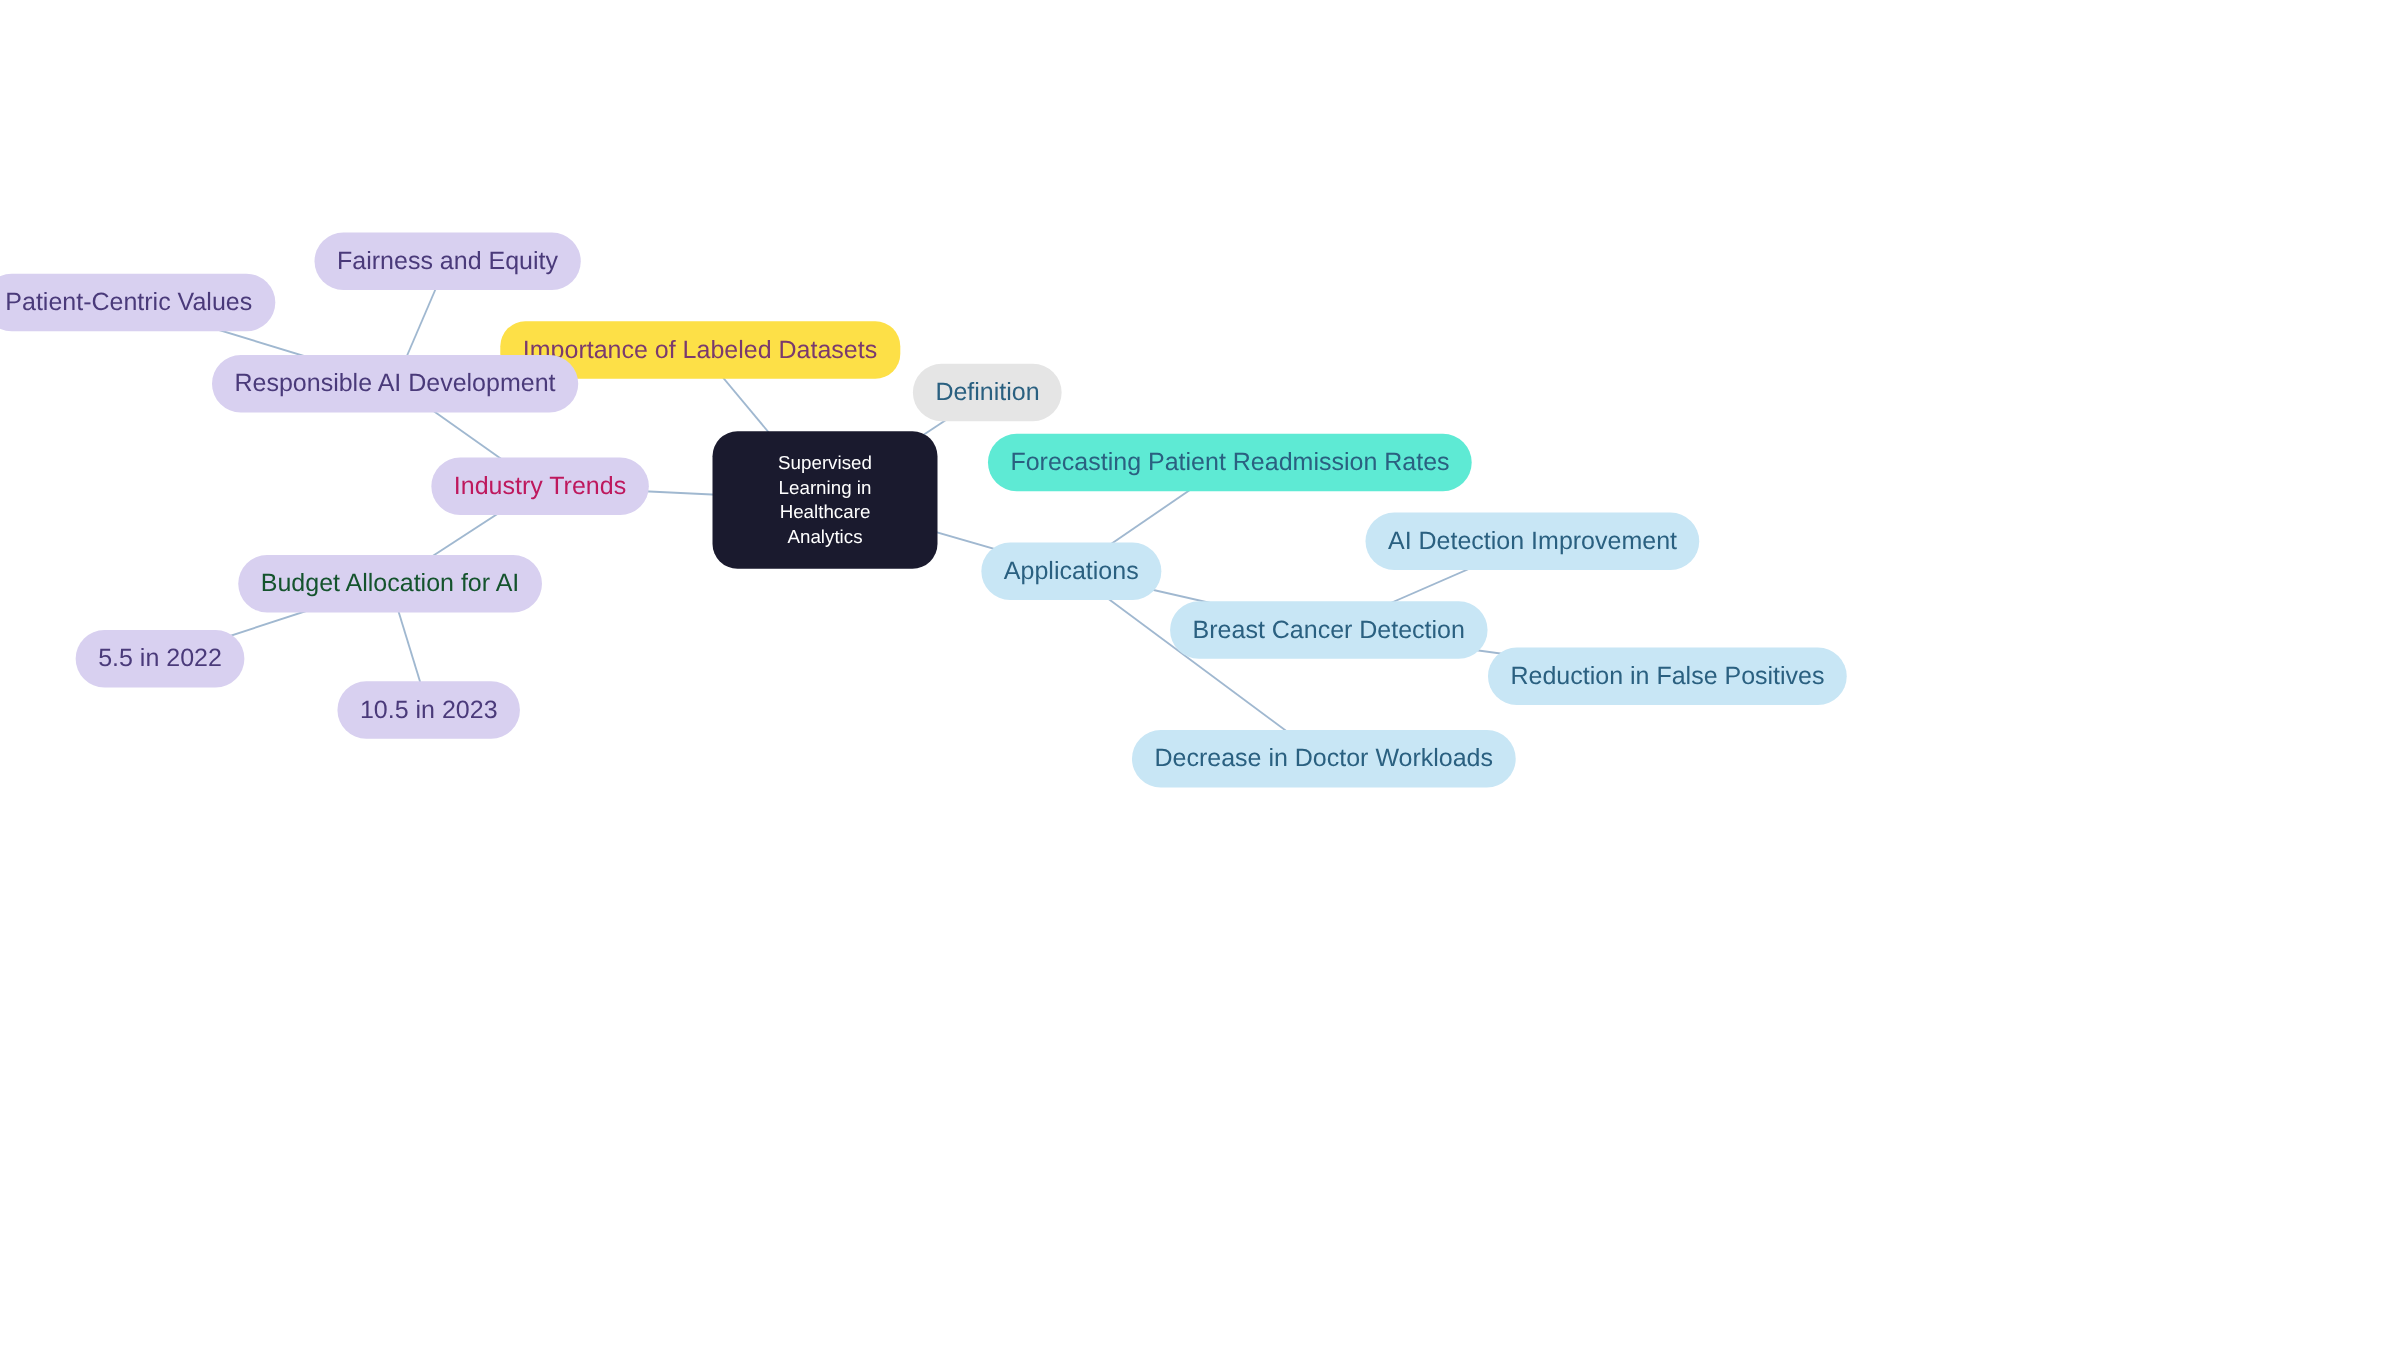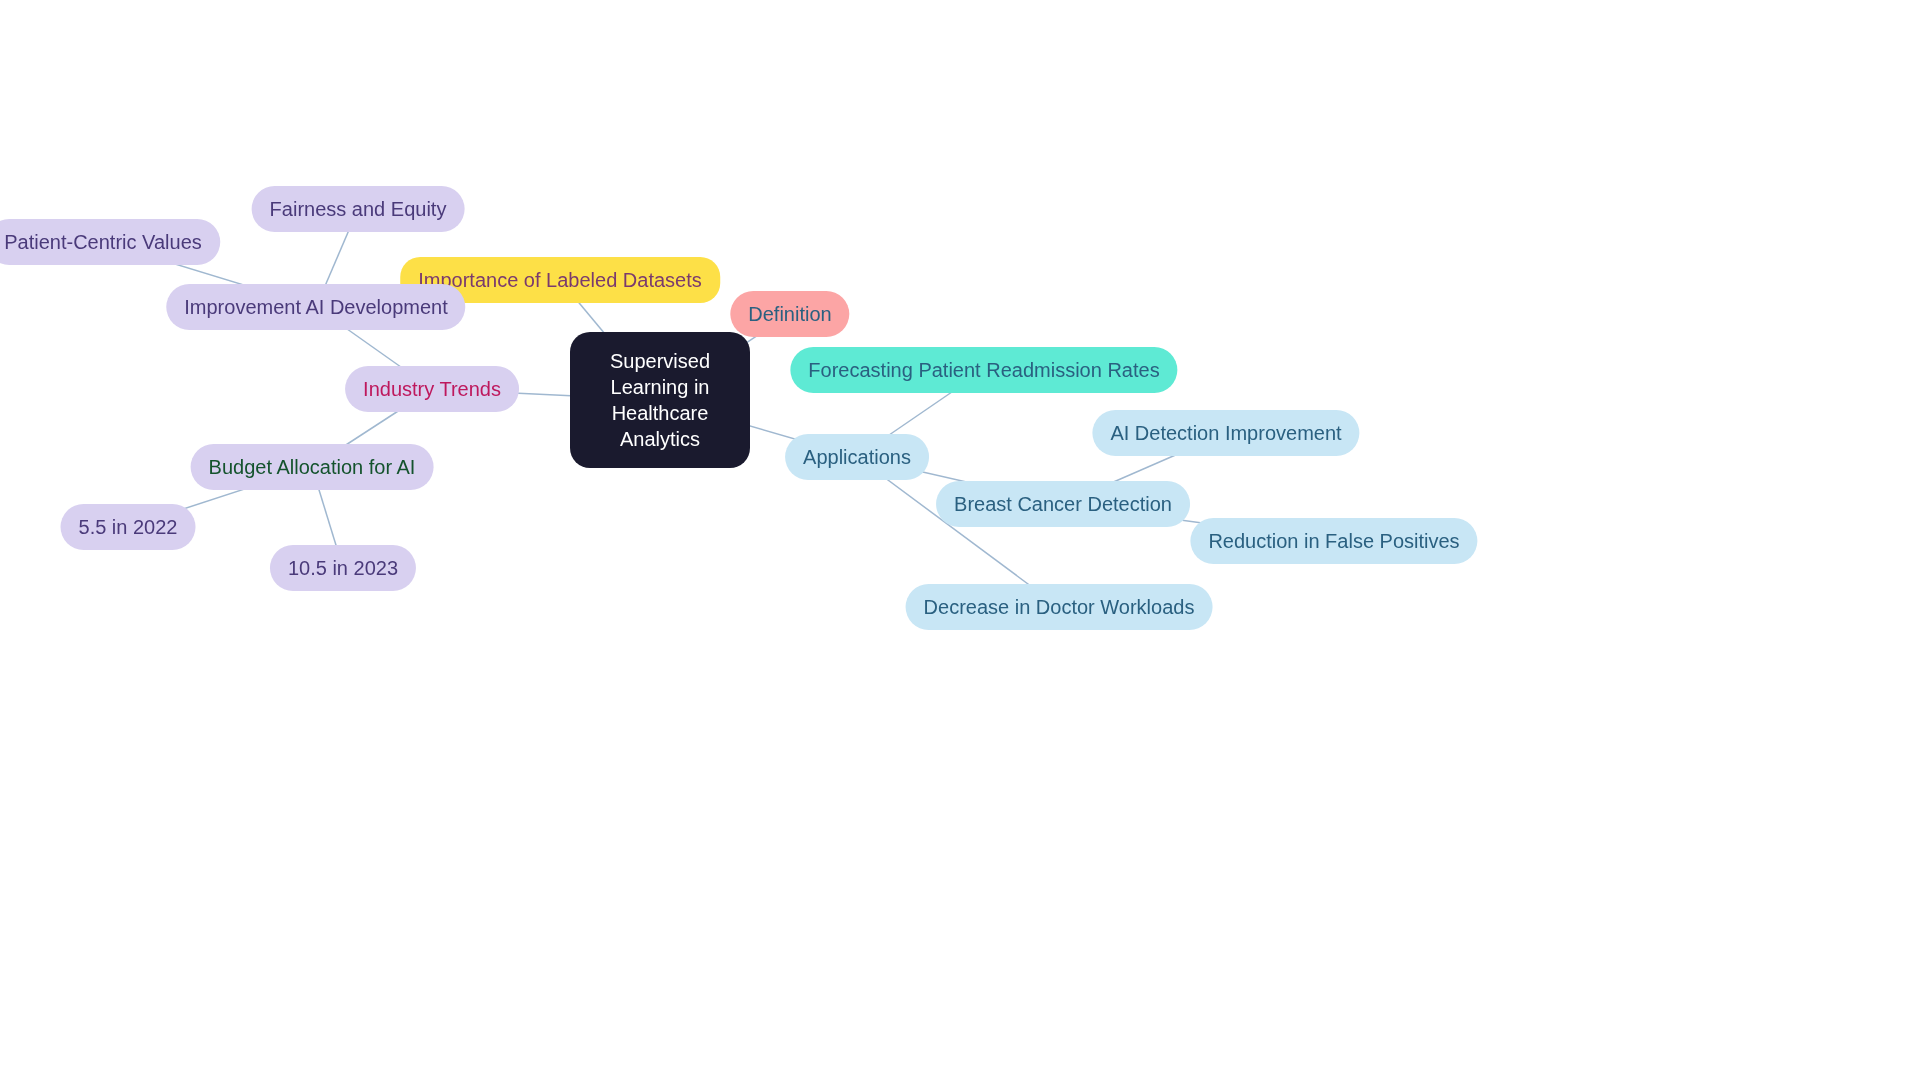--- a/index.html
+++ b/index.html
@@ -31,21 +31,21 @@
       text-align: center;
       border-radius: 50px;
       font-size: 20px;
       line-height: 1.3;
       padding: 10px 18px;
       transform: translate(-50%, -50%);
     }
     .node-center {
       background: #1a1a2e;
       color: #ffffff;
-      font-size: 20px;
+      font-size: 15px;
       font-weight: 500;
       border-radius: 20px;
       padding: 16px 24px;
       width: 180px;
     }
   </style>
 </head>
 <body>
 
 <div id="mind-map-container">
@@ -63,24 +63,24 @@
       <line x1="857" y1="457" x2="984" y2="370" stroke="#a0b8d0" stroke-width="1.5"></line>
       <line x1="857" y1="457" x2="1063" y2="504" stroke="#a0b8d0" stroke-width="1.5"></line>
       <line x1="857" y1="457" x2="1059" y2="607" stroke="#a0b8d0" stroke-width="1.5"></line>
       <line x1="1063" y1="504" x2="1226" y2="433" stroke="#a0b8d0" stroke-width="1.5"></line>
       <line x1="1063" y1="504" x2="1334" y2="541" stroke="#a0b8d0" stroke-width="1.5"></line>
     </svg>
 <div class="node node-center" style="left: 660px; top: 400px;">Supervised Learning in
 Healthcare Analytics</div>
     <div class="node" style="background: #fde047; color: rgb(122, 58, 110); border-radius: 20px; left: 560px; top: 280px;">Importance of Labeled
 Datasets</div>
-    <div class="node" style="background: #fca5a5; color: rgb(42, 96, 128); left: 790px; top: 314px; text-align: center;">Definition</div>
+    <div class="node" style="background: #e5e5e5; color: rgb(42, 96, 128); left: 790px; top: 314px; text-align: center;">Definition</div>
     <div class="node" style="background: rgb(216, 208, 240); color: #be185d; left: 432px; top: 389px;">Industry Trends</div>
     <div class="node" style="background: rgb(200, 230, 245); color: rgb(42, 96, 128); left: 857px; top: 457px;">Applications</div>
-    <div class="node" style="background: rgb(216, 208, 240); color: rgb(74, 58, 122); left: 316px; top: 307px;">Improvement AI Development</div>
+    <div class="node" style="background: rgb(216, 208, 240); color: rgb(74, 58, 122); left: 316px; top: 307px;">Responsible AI Development</div>
     <div class="node" style="background: rgb(216, 208, 240); color: #14532d; left: 312px; top: 467px;">Budget Allocation for AI</div>
     <div class="node" style="background: rgb(216, 208, 240); color: rgb(74, 58, 122); left: 358px; top: 209px;">Fairness and Equity</div>
     <div class="node" style="background: rgb(216, 208, 240); color: rgb(74, 58, 122); left: 103px; top: 242px;">Patient-Centric Values</div>
     <div class="node" style="background: rgb(216, 208, 240); color: rgb(74, 58, 122); left: 128px; top: 527px;">5.5 in 2022</div>
     <div class="node" style="background: rgb(216, 208, 240); color: rgb(74, 58, 122); left: 343px; top: 568px;">10.5 in 2023</div>
     <div class="node" style="background: #5eead4; color: rgb(42, 96, 128); left: 984px; top: 370px; text-align: center;">Forecasting Patient
 Readmission Rates</div>
     <div class="node" style="background: rgb(200, 230, 245); color: rgb(42, 96, 128); left: 1063px; top: 504px;">Breast Cancer Detection</div>
     <div class="node" style="background: rgb(200, 230, 245); color: rgb(42, 96, 128); left: 1059px; top: 607px;">Decrease in Doctor Workloads</div>
     <div class="node" style="background: rgb(200, 230, 245); color: rgb(42, 96, 128); left: 1226px; top: 433px;">AI Detection Improvement</div>

